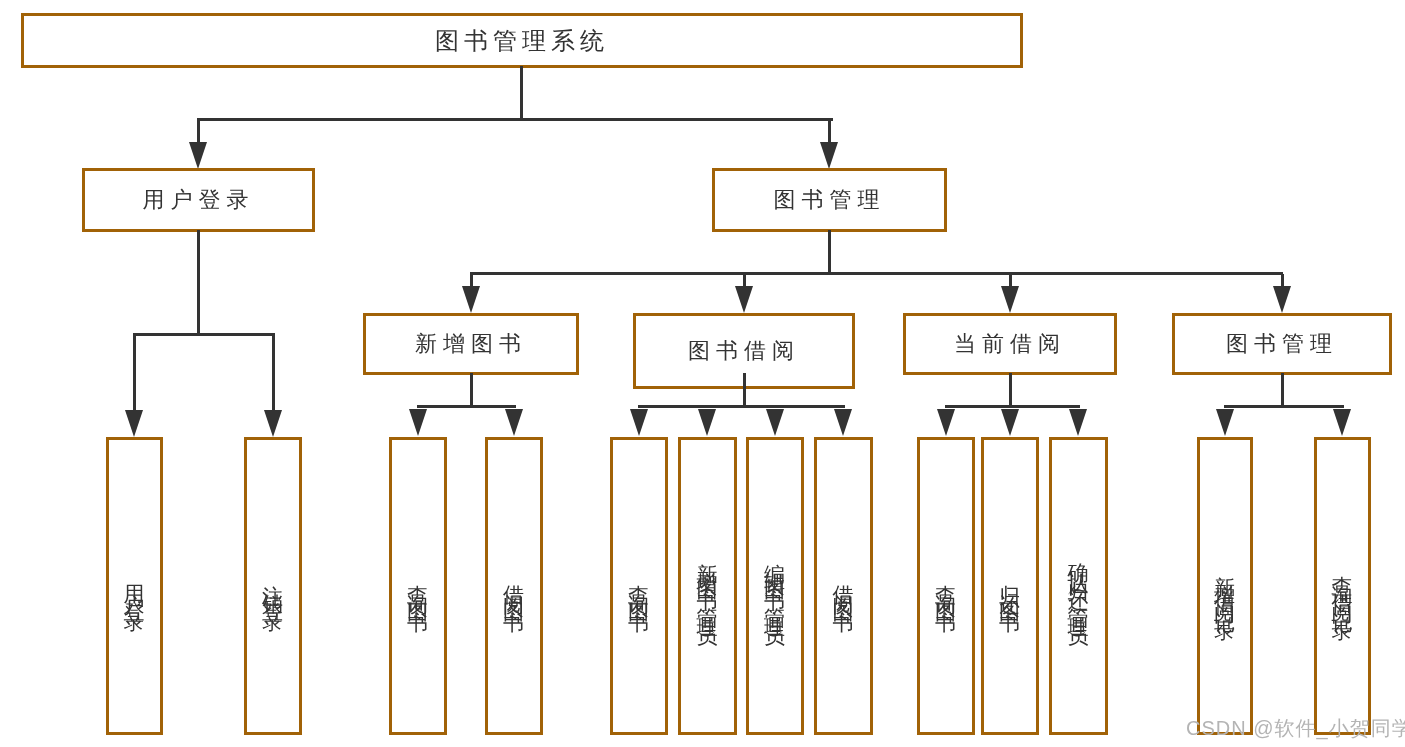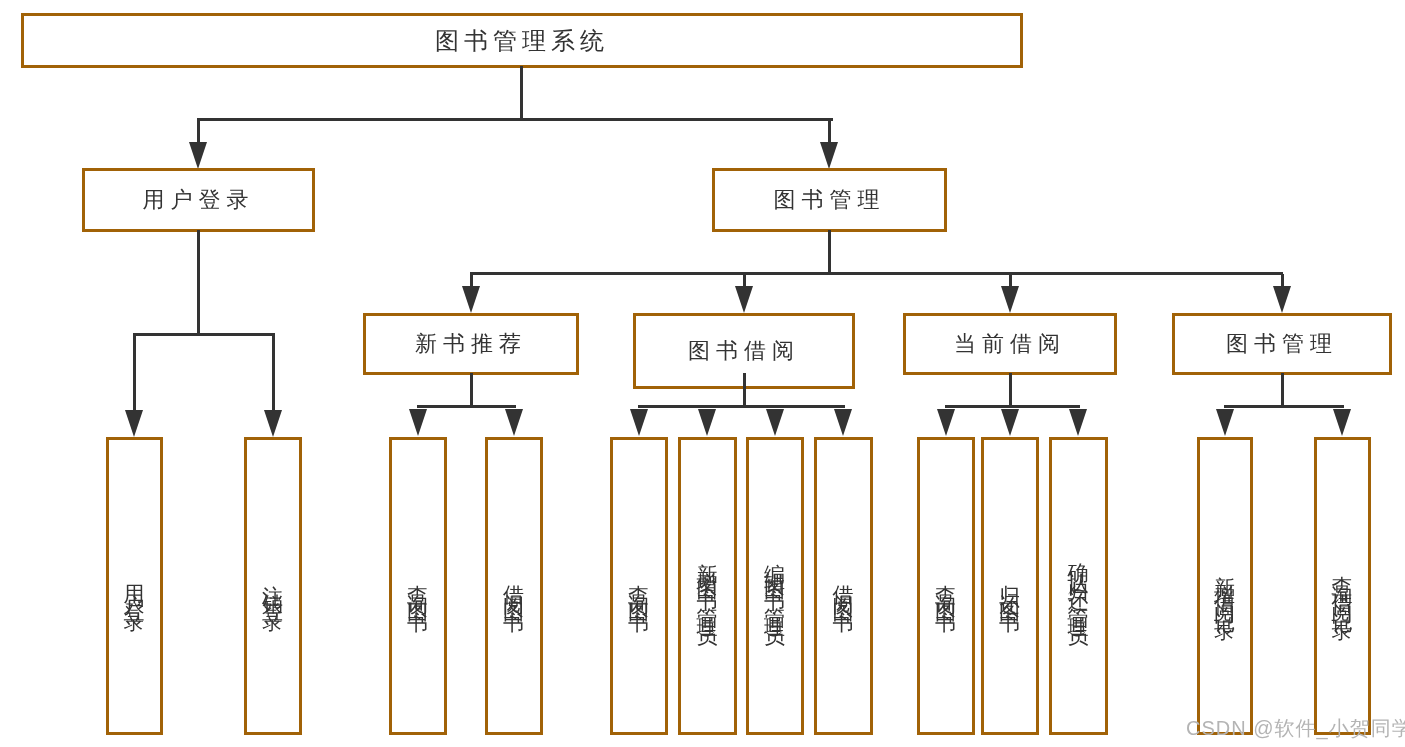--- a/index.html
+++ b/index.html
@@ -63,21 +63,21 @@
   <div class="line" style="left:470px;top:274px;width:3px;height:16px;"></div>
   <div class="line" style="left:743px;top:274px;width:3px;height:16px;"></div>
   <div class="line" style="left:1009px;top:274px;width:3px;height:16px;"></div>
   <div class="line" style="left:1281px;top:274px;width:3px;height:16px;"></div>
   <div class="arrow" style="left:462px;top:286px;"></div>
   <div class="arrow" style="left:735px;top:286px;"></div>
   <div class="arrow" style="left:1001px;top:286px;"></div>
   <div class="arrow" style="left:1273px;top:286px;"></div>
 
   <div class="box" style="left:363px;top:313px;width:216px;height:62px;">
-    <span class="h-label">新书推荐</span>
+    <span class="h-label">新增图书</span>
   </div>
   <div class="box" style="left:633px;top:313px;width:222px;height:76px;">
     <span class="h-label">图书借阅</span>
   </div>
   <div class="box" style="left:903px;top:313px;width:214px;height:62px;">
     <span class="h-label">当前借阅</span>
   </div>
   <div class="box" style="left:1172px;top:313px;width:220px;height:62px;">
     <span class="h-label">图书管理</span>
   </div>

